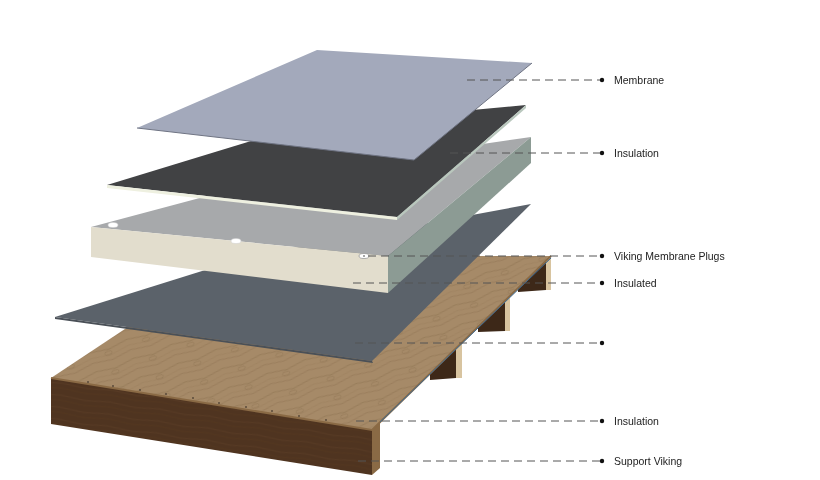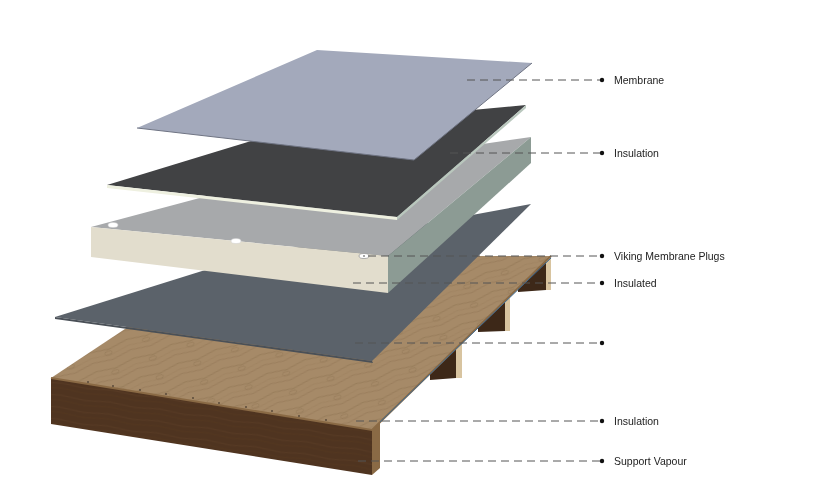--- a/index.html
+++ b/index.html
@@ -111,14 +111,14 @@
       <circle cx="602" cy="401" r="2.2"></circle>
       <circle cx="602" cy="441" r="2.2"></circle>
     </g>
   </svg>
 
   <div class="label" style="top:60px">Membrane</div>
   <div class="label" style="top:133px">Insulation</div>
   <div class="label" style="top:236px">Viking Membrane Plugs</div>
   <div class="label" style="top:263px">Insulated</div>
   <div class="label" style="top:401px">Insulation</div>
-  <div class="label" style="top:441px">Support Vapour</div>
+  <div class="label" style="top:441px">Support Viking</div>
 </div>
 
 </body></html>

